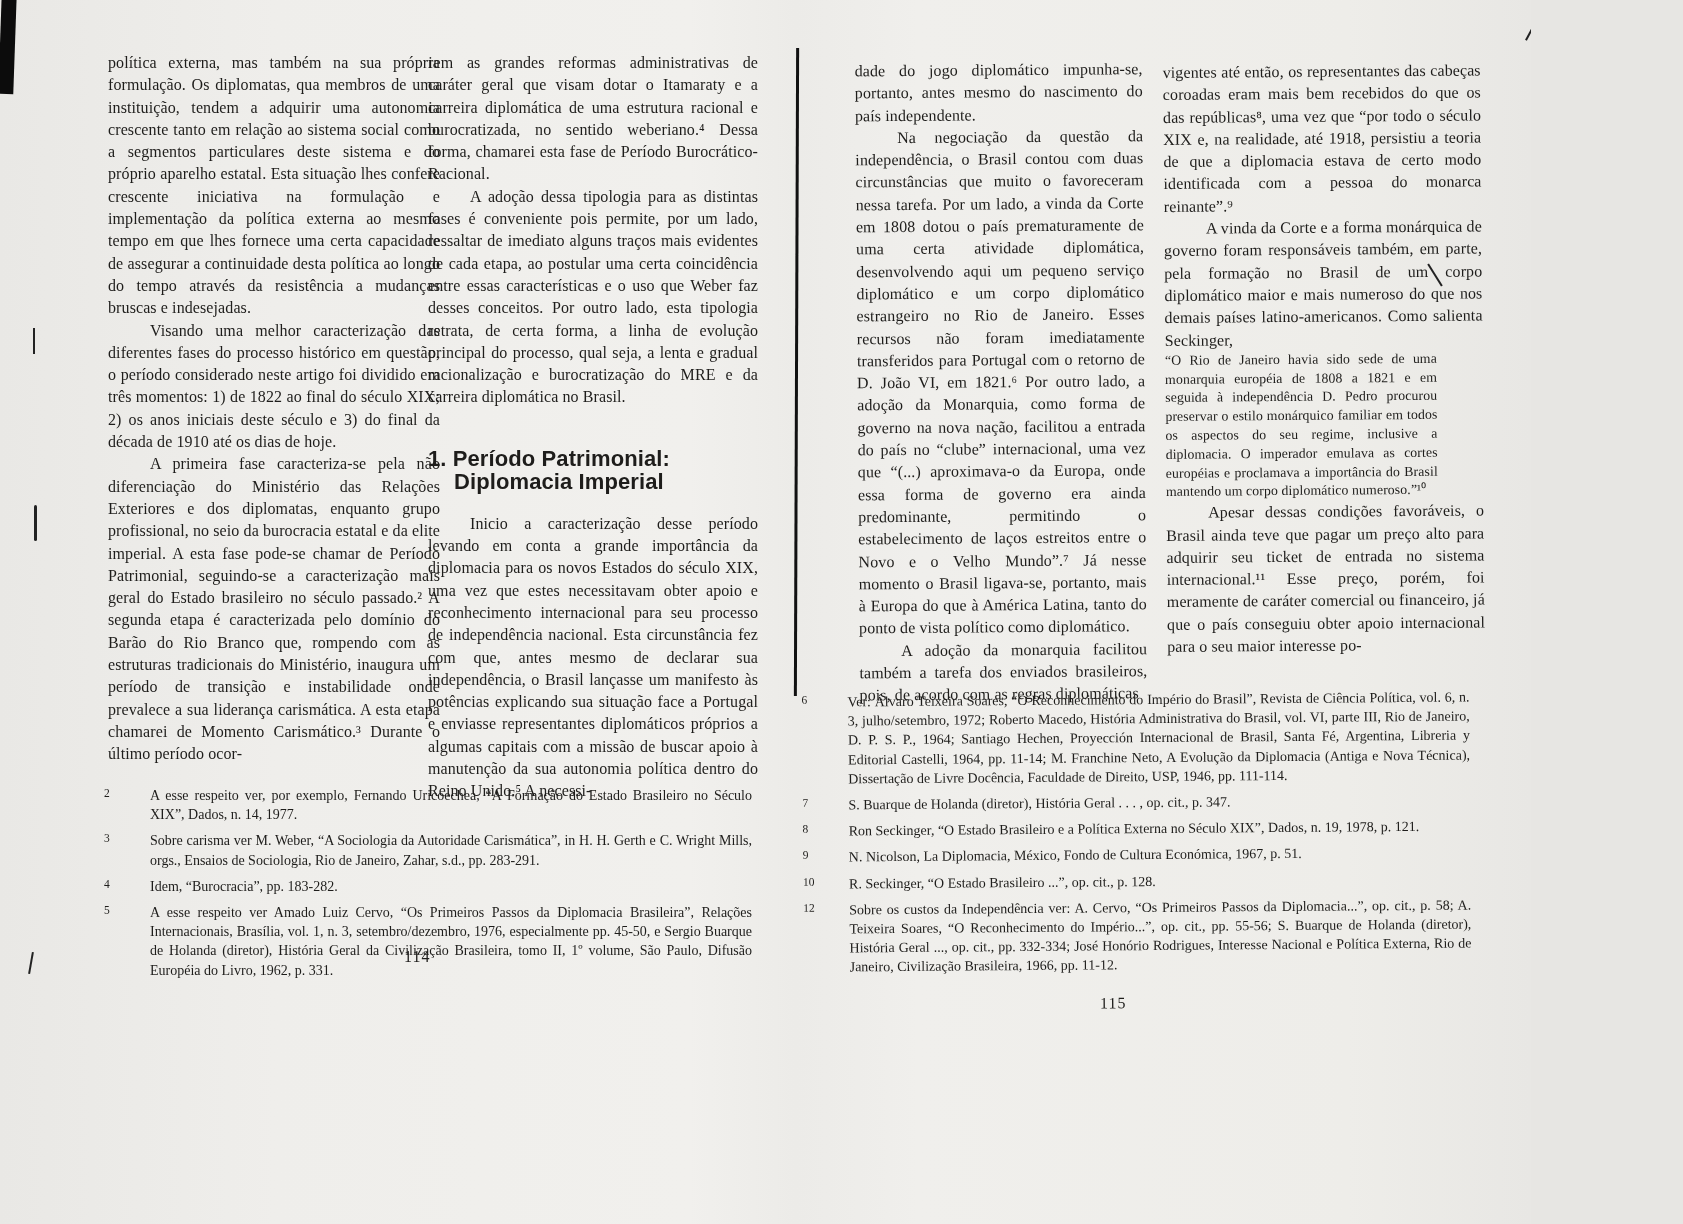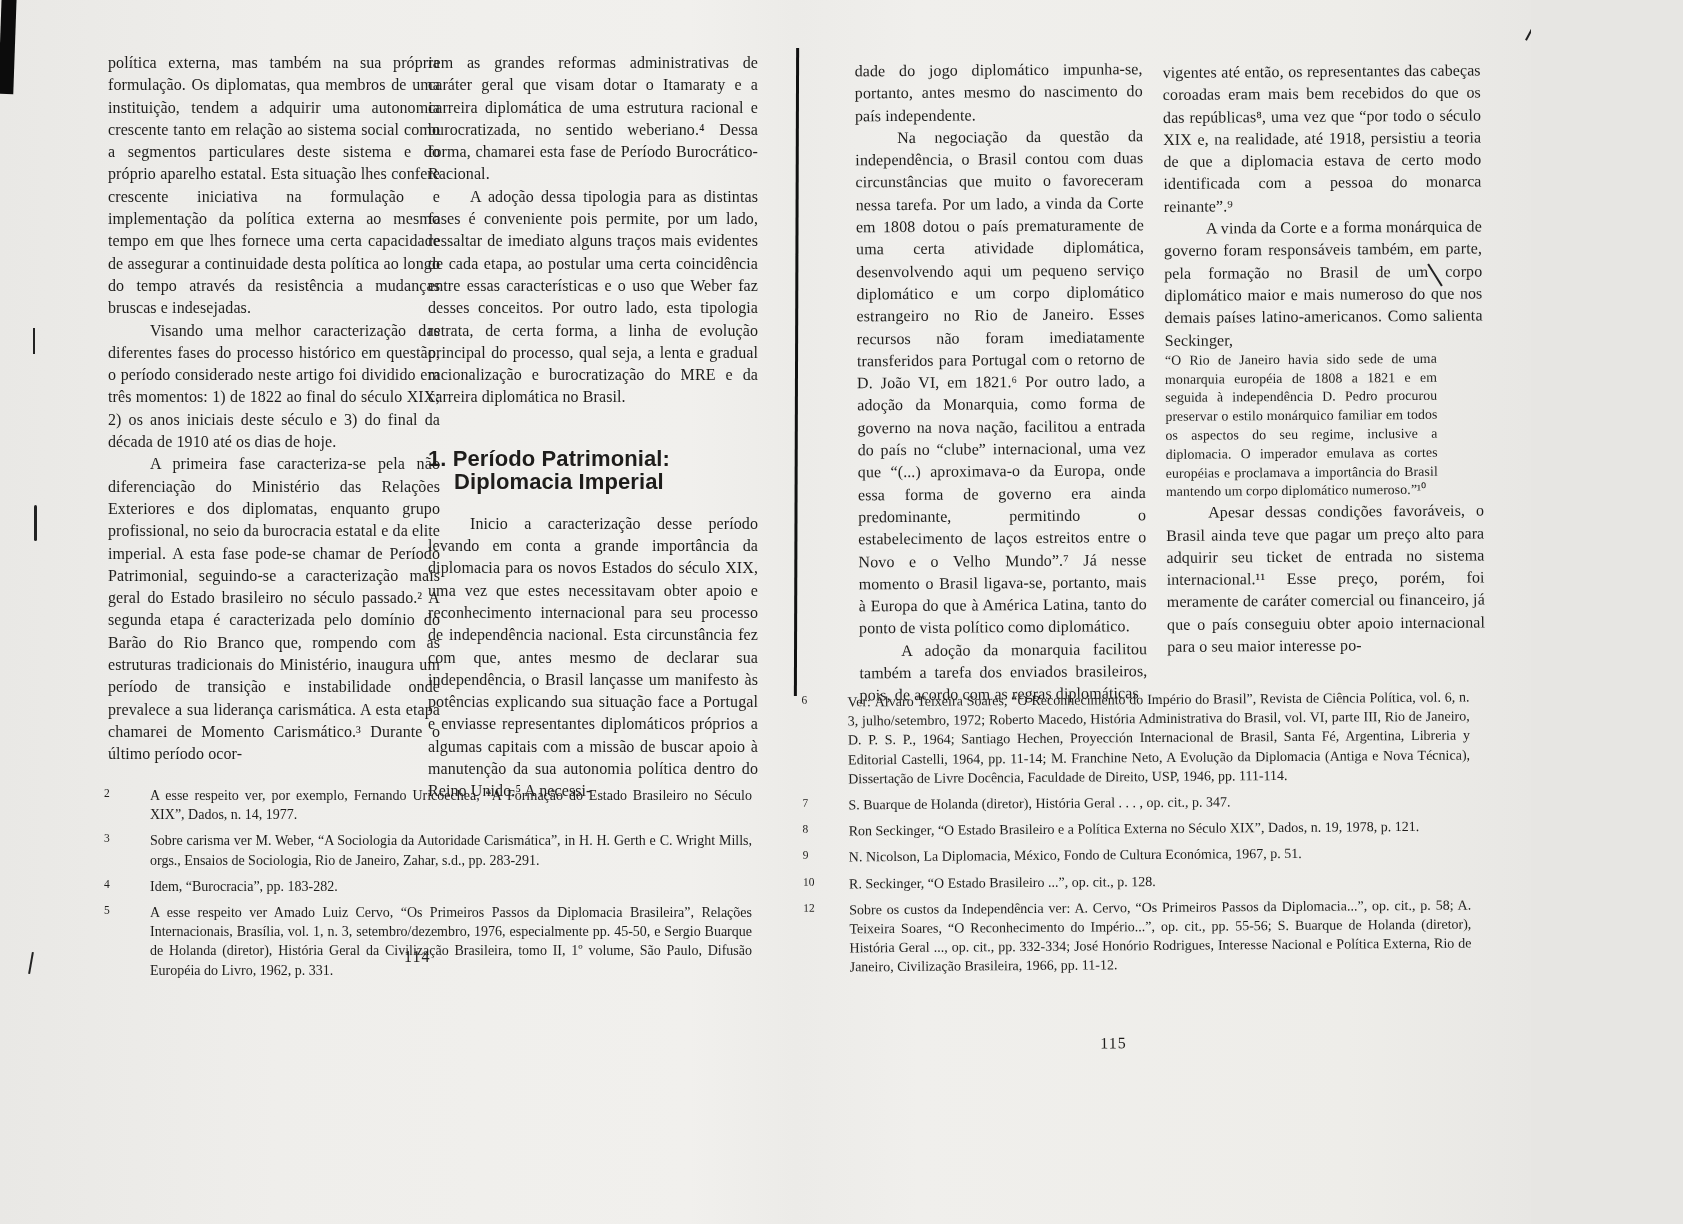--- a/index.html
+++ b/index.html
@@ -114,16 +114,16 @@
       <div class="fn-row">
         <div class="fn-num">10</div>
         <div class="fn-text">R. Seckinger, “O Estado Brasileiro ...”, op. cit., p. 128.</div>
       </div>
       <div class="fn-row">
         <div class="fn-num">12</div>
         <div class="fn-text">Sobre os custos da Independência ver: A. Cervo, “Os Primeiros Passos da Diplomacia...”, op. cit., p. 58; A. Teixeira Soares, “O Reconhecimento do Império...”, op. cit., pp. 55-56; S. Buarque de Holanda (diretor), História Geral ..., op. cit., pp. 332-334; José Honório Rodrigues, Interesse Nacional e Política Externa, Rio de Janeiro, Civilização Brasileira, 1966, pp. 11-12.</div>
       </div>
     </div>
 
-    <div class="page-num" style="left:1096px;top:996px;margin-top:40px;">115</div>
+    <div class="page-num" style="left:1096px;top:996px;">115</div>
   </div>
 
 </div>
 
 </body></html>

